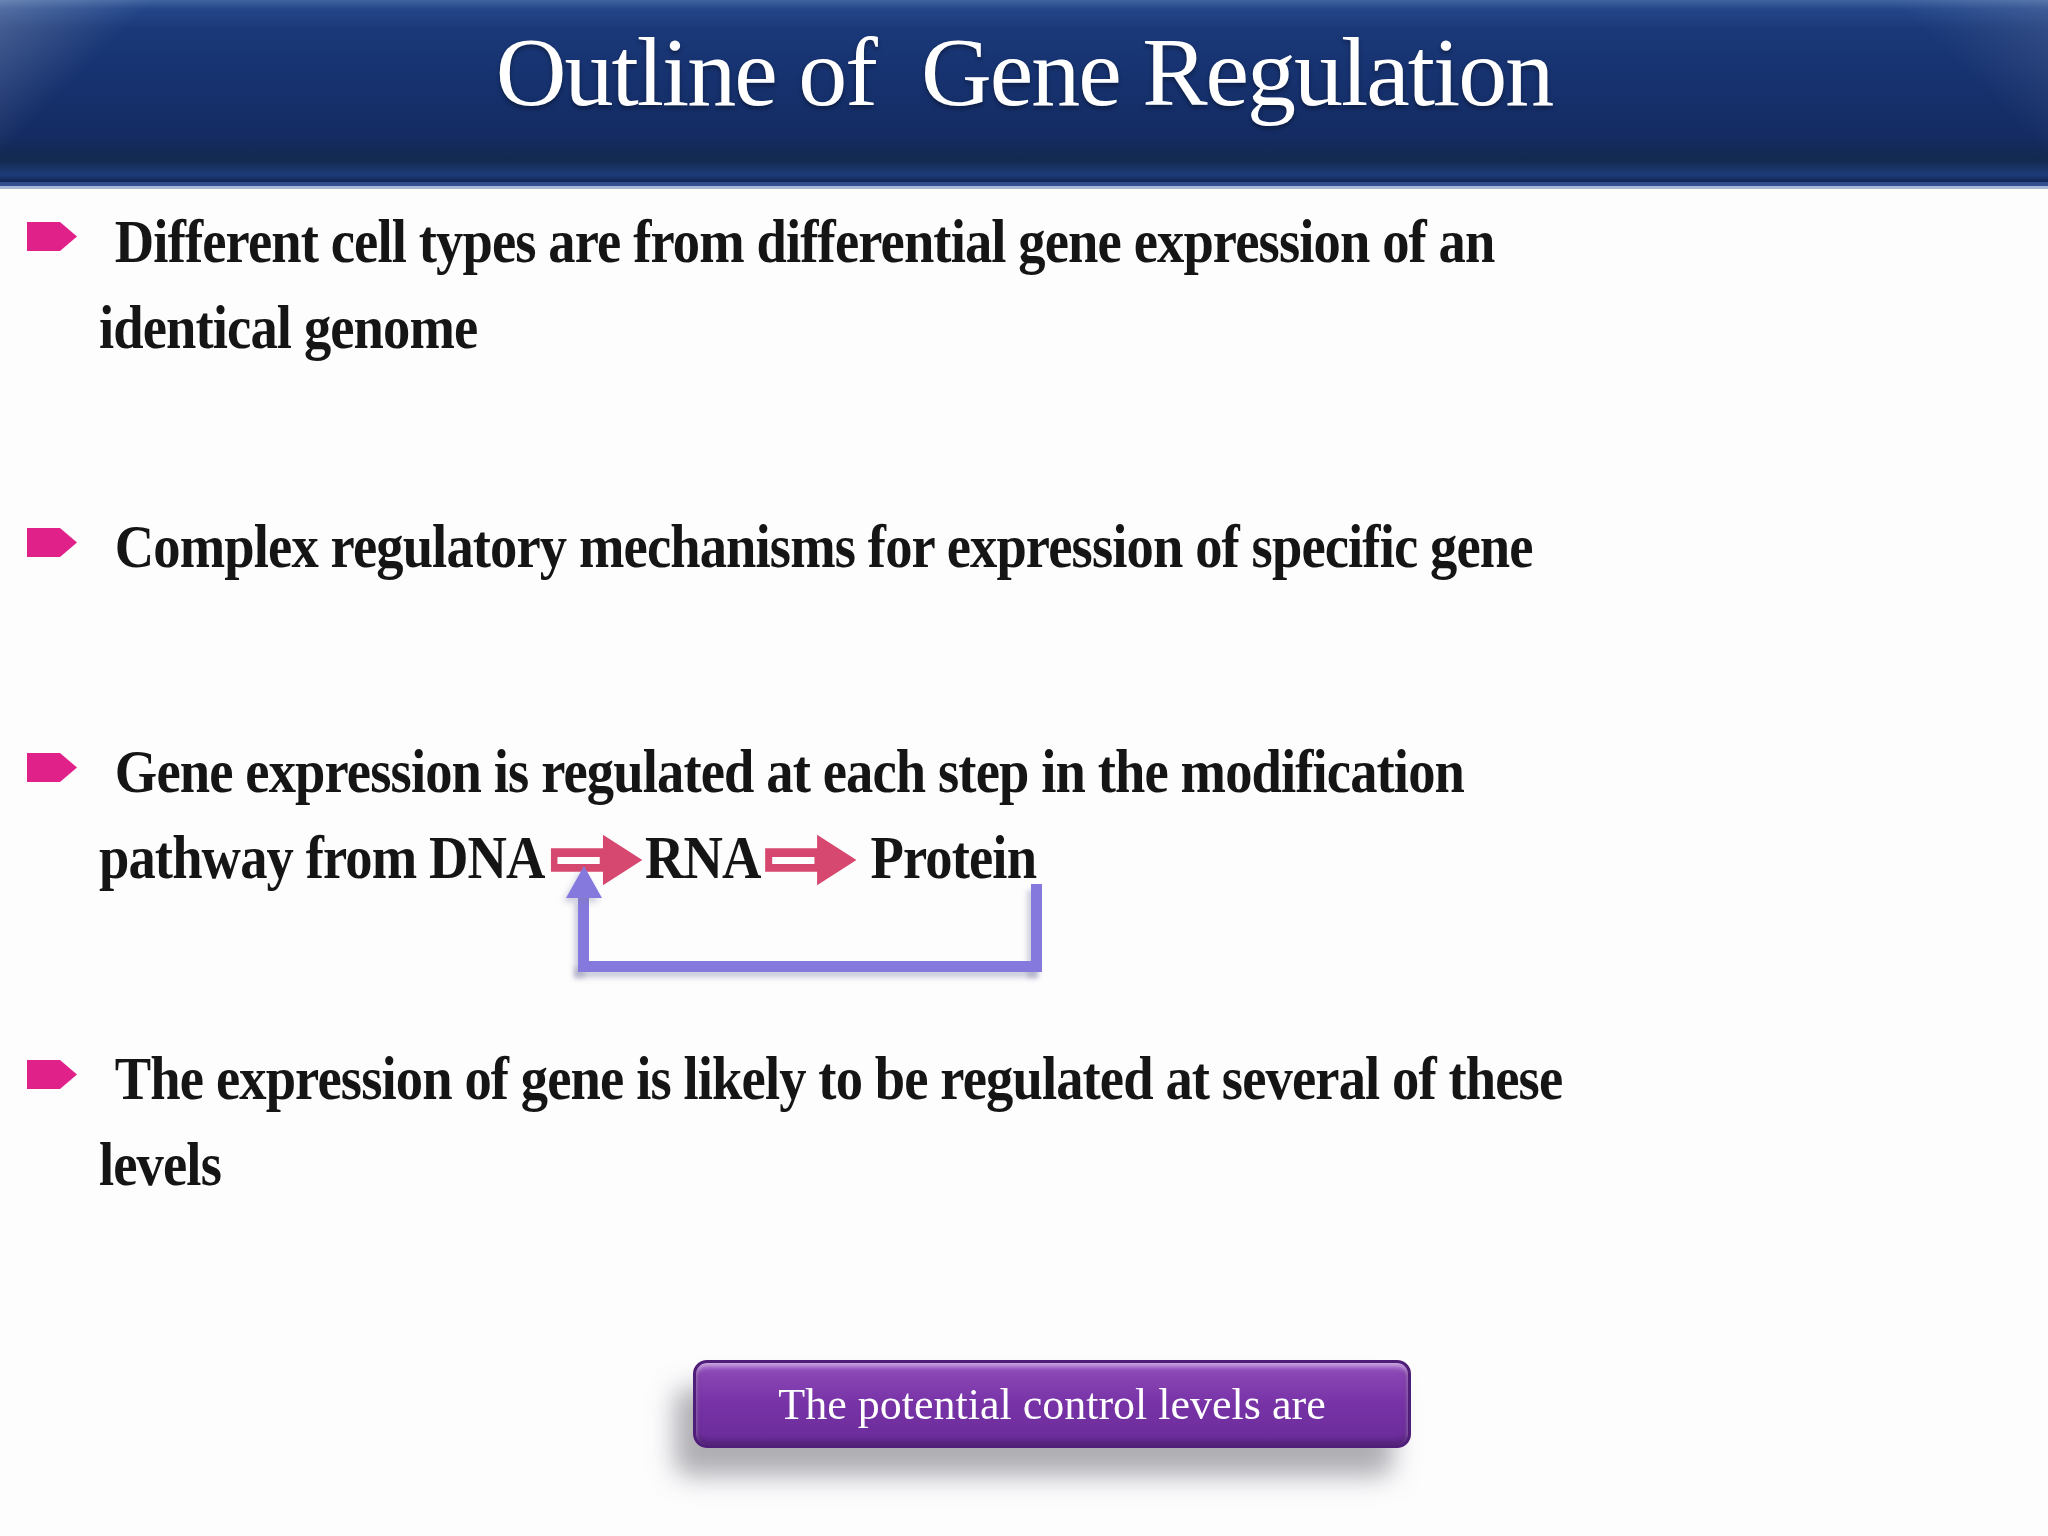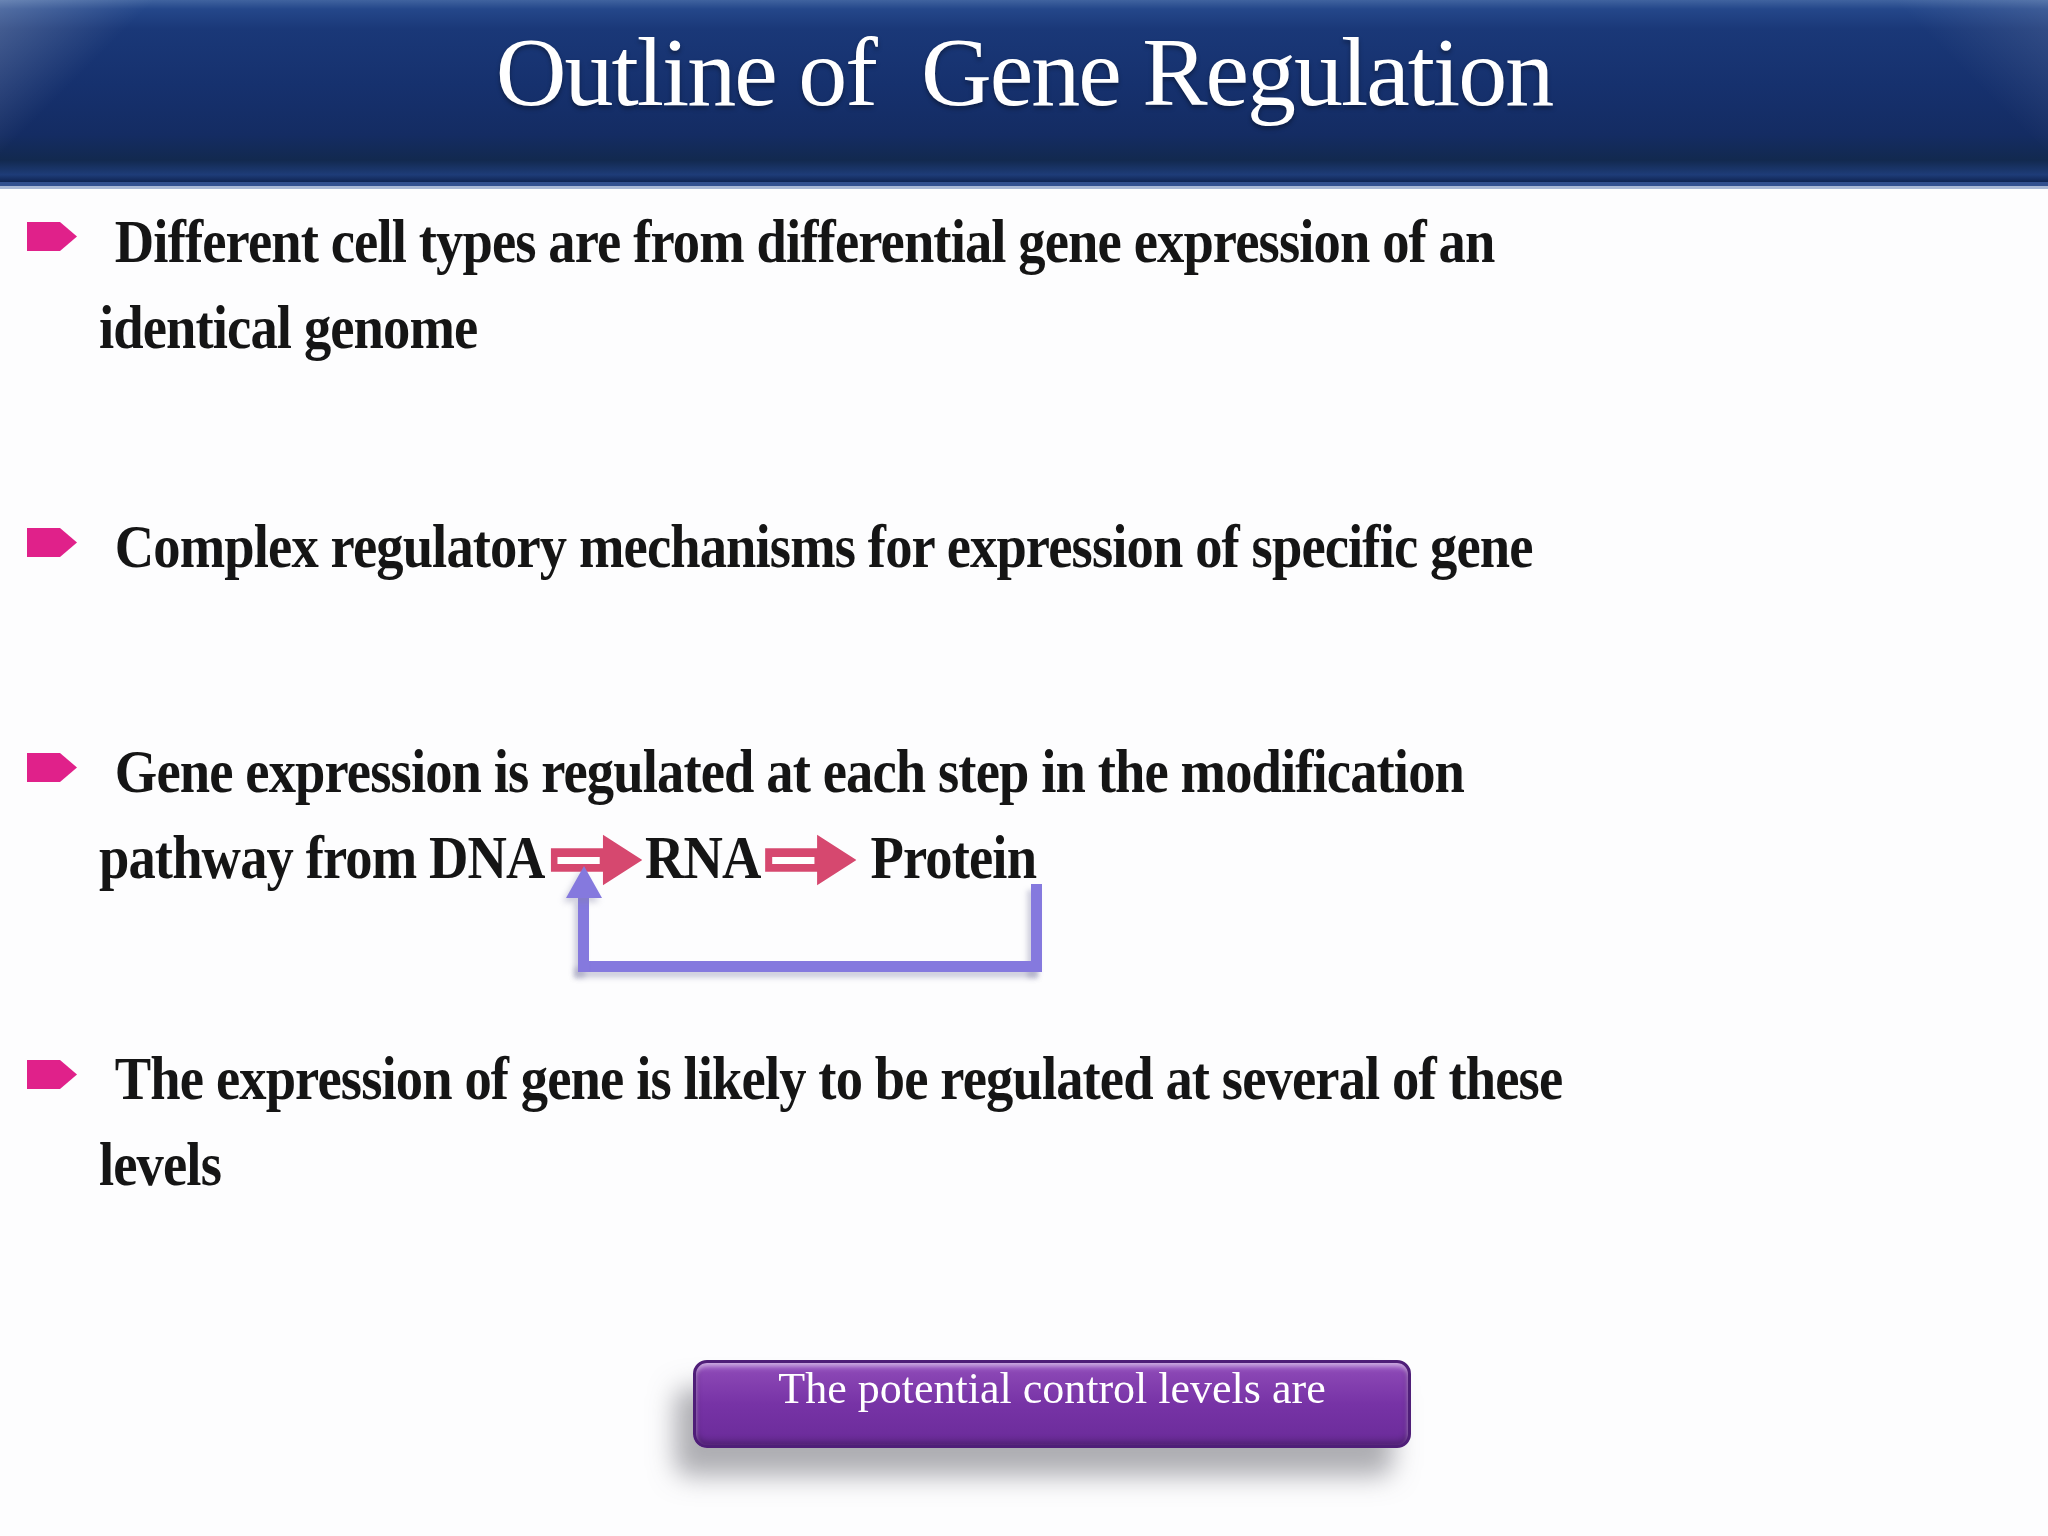--- a/index.html
+++ b/index.html
@@ -81,21 +81,21 @@
   
   .ctrl-btn{
     position:absolute;left:693px;top:1360px;width:718px;height:88px;
     box-sizing:border-box;border-radius:14px;
     background:linear-gradient(180deg,#a express 0%);
     background:linear-gradient(180deg,#a568cb 0%,#8a46b4 12%,#7733a6 50%,#6a2b99 100%);
     border:3px solid #4f1e78;
     box-shadow:-18px 28px 26px rgba(95,95,105,0.5),
                inset 0 3px 4px rgba(255,255,255,0.45),
                inset 0 -4px 6px rgba(0,0,0,0.25);
-    display:flex;align-items:flex-start;justify-content:center;
+    display:flex;align-items:center;justify-content:center;
     color:#ffffff;font-size:44px;font-weight:400;letter-spacing:0;
     cursor:pointer;
   }
 </style>
 </head>
 <body>
 
 <div class="slide">
 
   <header class="banner">

